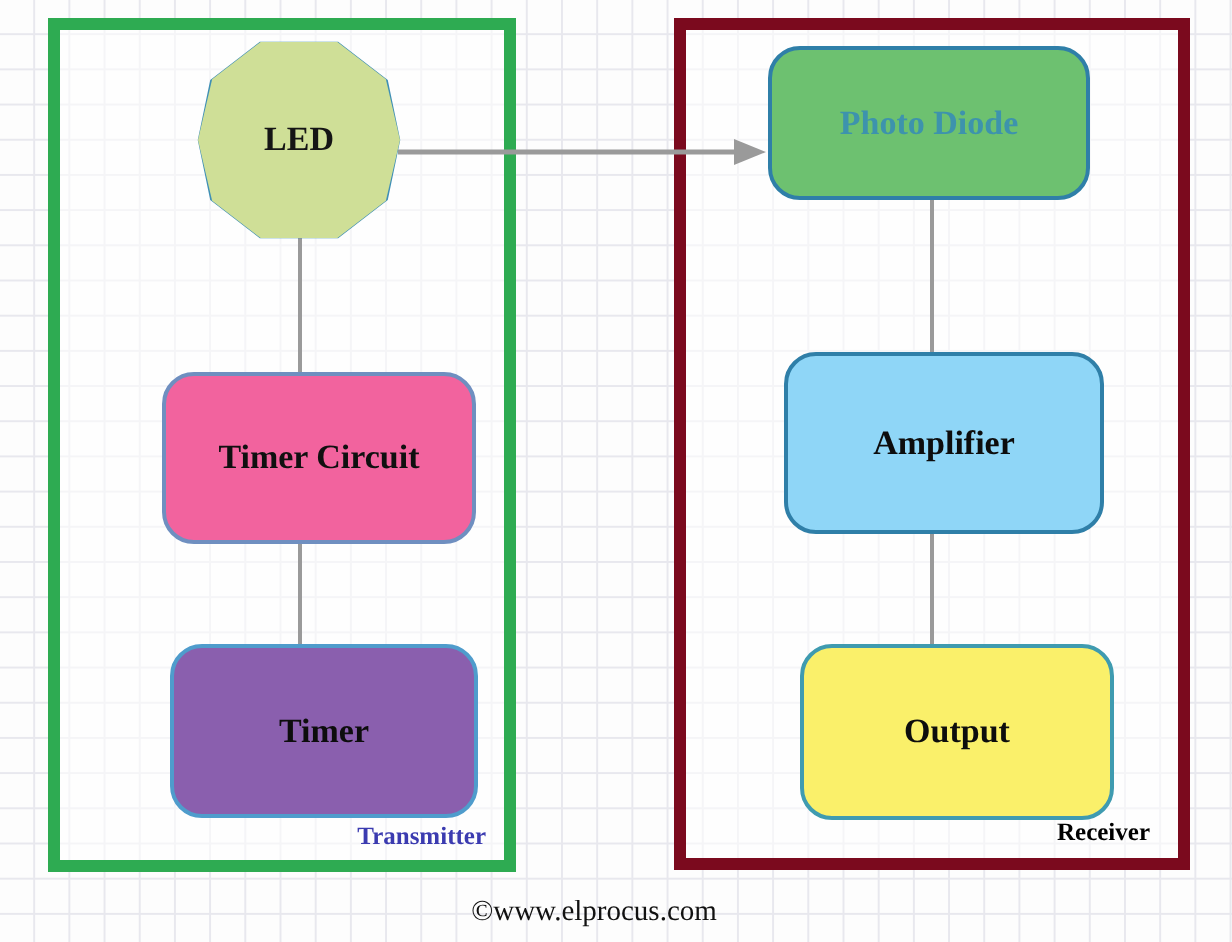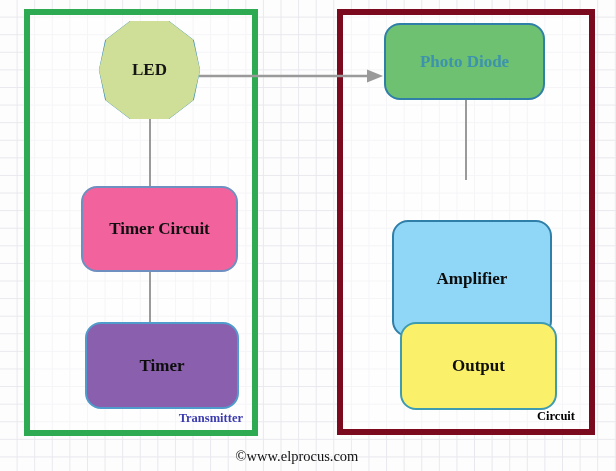--- a/index.html
+++ b/index.html
@@ -128,26 +128,25 @@
     background: #6dc170;
     border-color: #2f7fa8;
     color: #3d93ad;
     font-size: 17px;
     justify-content: center;
   }
   #node-amplifier {
     left: 392px;
     top: 176px;
     width: 160px;
-    height: 117px;
+    height: 91px;
     background: #8fd6f7;
     border-color: #2f7fa8;
     color: #0d0d0d;
     font-size: 17px;
-    margin-top: 44px;
   }
   #node-output {
     left: 400px;
     top: 322px;
     width: 157px;
     height: 88px;
     background: #faf06a;
     border-color: #3f9bb0;
     color: #0d0d0d;
     font-size: 17px;
@@ -192,21 +191,21 @@
 </head>
 <body>
 
 <div id="canvas">
 
   <div class="group-frame" id="transmitter-frame">
     <span class="group-label" id="transmitter-label">Transmitter</span>
   </div>
 
   <div class="group-frame" id="receiver-frame">
-    <span class="group-label" id="receiver-label">Circuit</span>
+    <span class="group-label" id="receiver-label">Receiver</span>
   </div>
 
   <div class="connector v-line" id="conn-led-timer"></div>
   <div class="connector v-line" id="conn-timer-input"></div>
   <div class="connector v-line" id="conn-pd-amp"></div>
   <div class="connector v-line" id="conn-amp-out"></div>
 
   <svg id="conn-led-pd" viewBox="0 0 185 14">
     <line x1="0" y1="7" x2="170" y2="7" stroke="#9a9a9a" stroke-width="2.4"></line>
     <polygon points="168,0.5 184,7 168,13.5" fill="#9a9a9a"></polygon>

